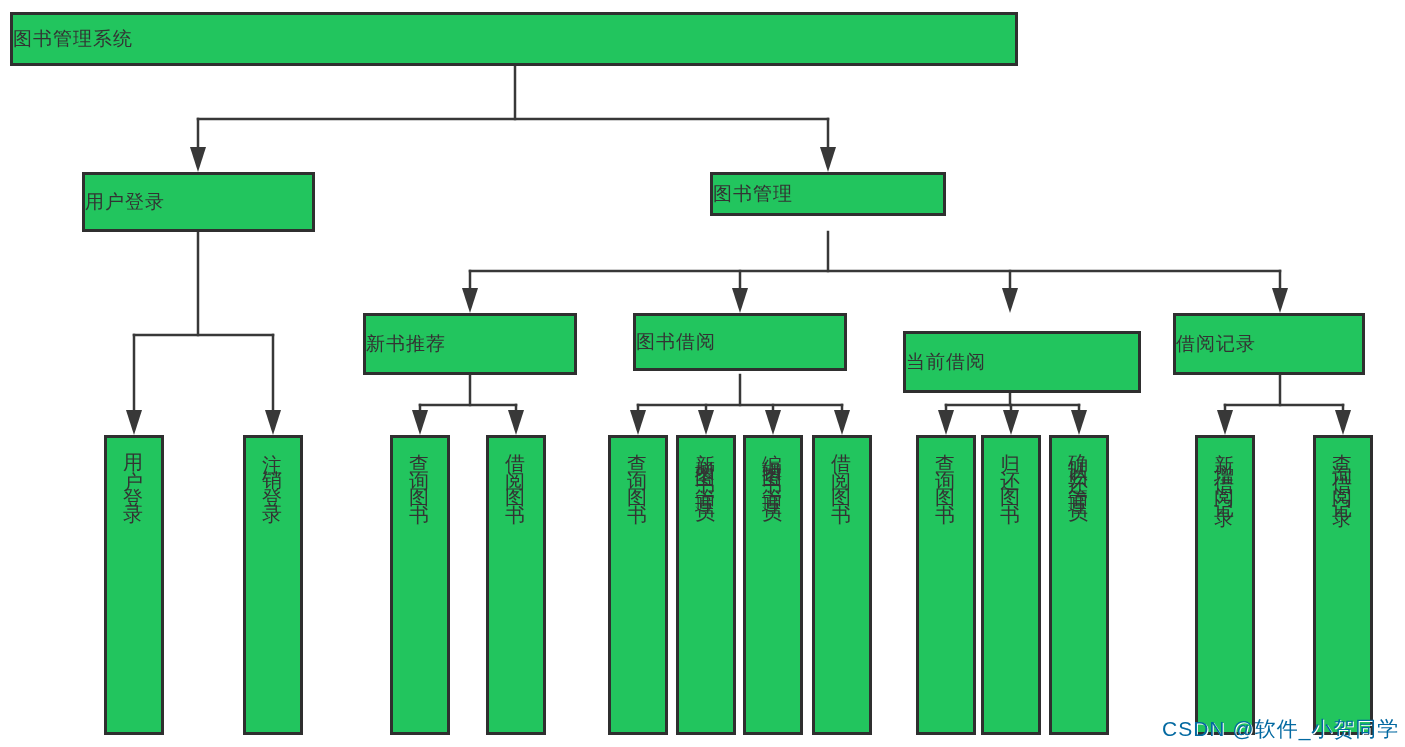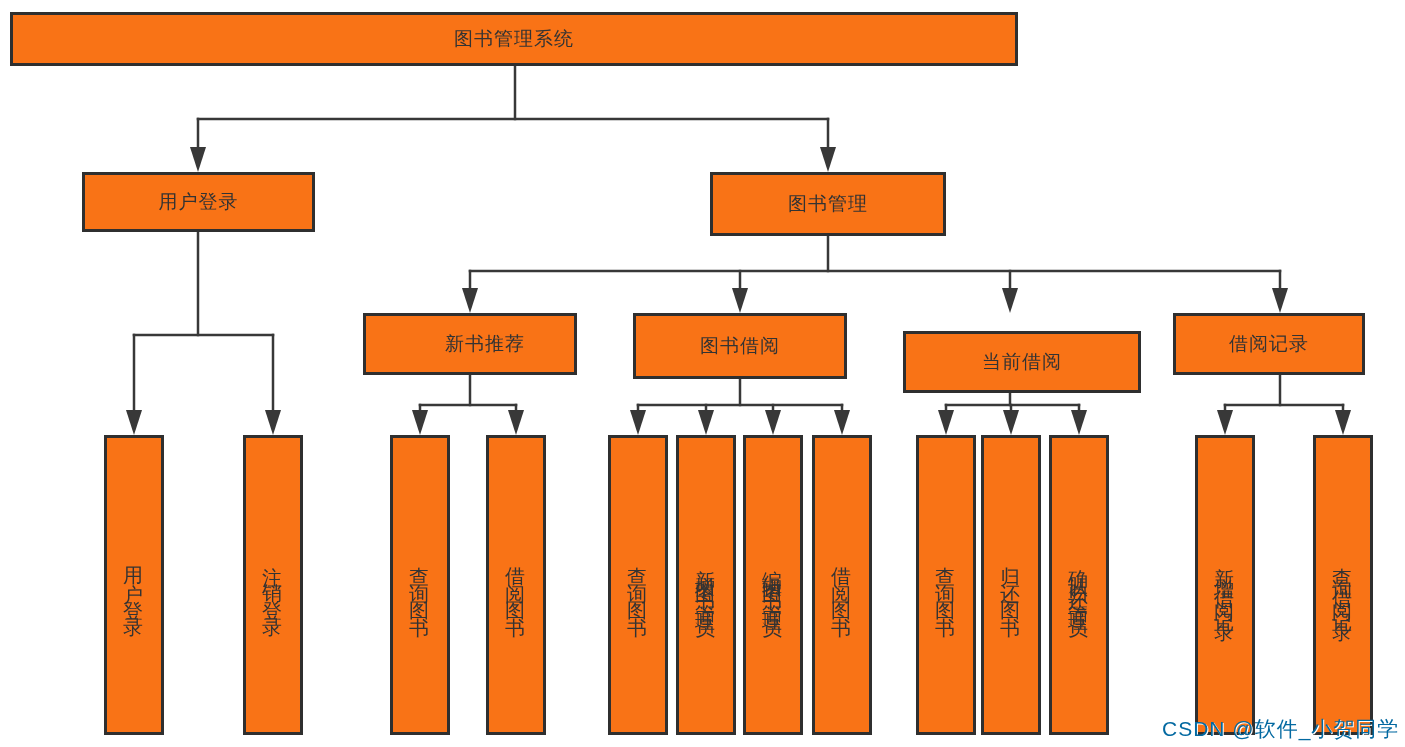--- a/index.html
+++ b/index.html
@@ -8,25 +8,24 @@
     width: 1405px; height: 747px;
     position: relative;
     overflow: hidden;
     font-family: "Liberation Sans", "DejaVu Sans", sans-serif;
     color: #333333;
   }
   #stage { position: absolute; left: 0; top: 0; width: 1405px; height: 747px; }
   svg.wires { position: absolute; left: 0; top: 0; width: 1405px; height: 747px; }
   .box {
     position: absolute;
-    background: #f97316;
+    background: #22c55e;
     border: 3px solid #2f2f2f;
     display: flex;
     align-items: center;
-    justify-content: center;
     font-size: 19px;
     letter-spacing: 1px;
     color: #333333;
   }
   .vbox {
     writing-mode: vertical-rl;
     font-size: 20px;
     width: 60px; height: 300px; top: 435px;
   }
   .ls4 { letter-spacing: 17px; }
@@ -113,28 +112,28 @@
     </g>
   </svg>
 
   <div class="box" style="left:10px; top:12px; width:1008px; height:54px;">
     <span>图书管理系统</span>
   </div>
 
   <div class="box" style="left:82px; top:172px; width:233px; height:60px;">
     <span>用户登录</span>
   </div>
-  <div class="box" style="left:710px; top:172px; width:236px; height:64px;">
+  <div class="box" style="left:710px; top:172px; width:236px; height:44px;">
     <span>图书管理</span>
   </div>
 
-  <div class="box" style="left:363px; top:313px; width:214px; height:62px;padding-left:30px;">
+  <div class="box" style="left:363px; top:313px; width:214px; height:62px;">
     <span>新书推荐</span>
   </div>
-  <div class="box" style="left:633px; top:313px; width:214px; height:66px;">
+  <div class="box" style="left:633px; top:313px; width:214px; height:58px;">
     <span>图书借阅</span>
   </div>
   <div class="box" style="left:903px; top:331px; width:238px; height:62px;">
     <span>当前借阅</span>
   </div>
   <div class="box" style="left:1173px; top:313px; width:192px; height:62px;">
     <span>借阅记录</span>
   </div>
 
   <div class="box vbox ls4" style="left:104px;">

